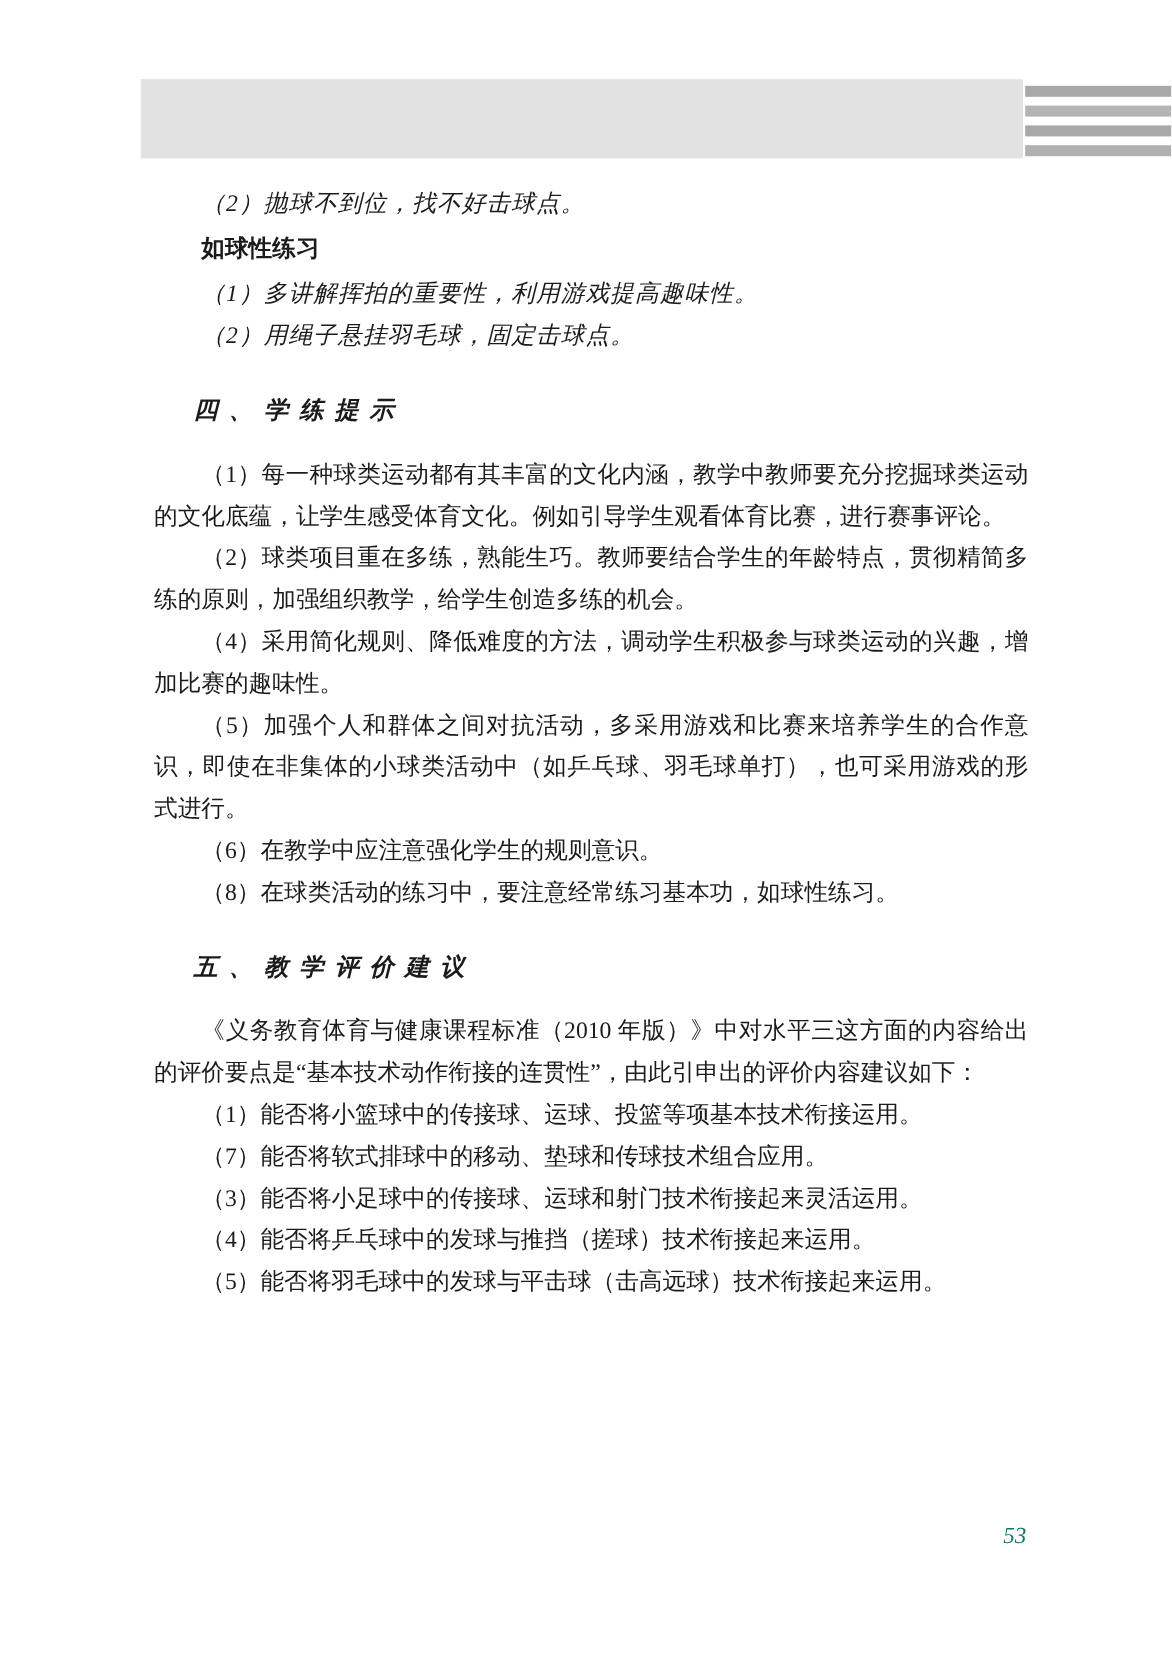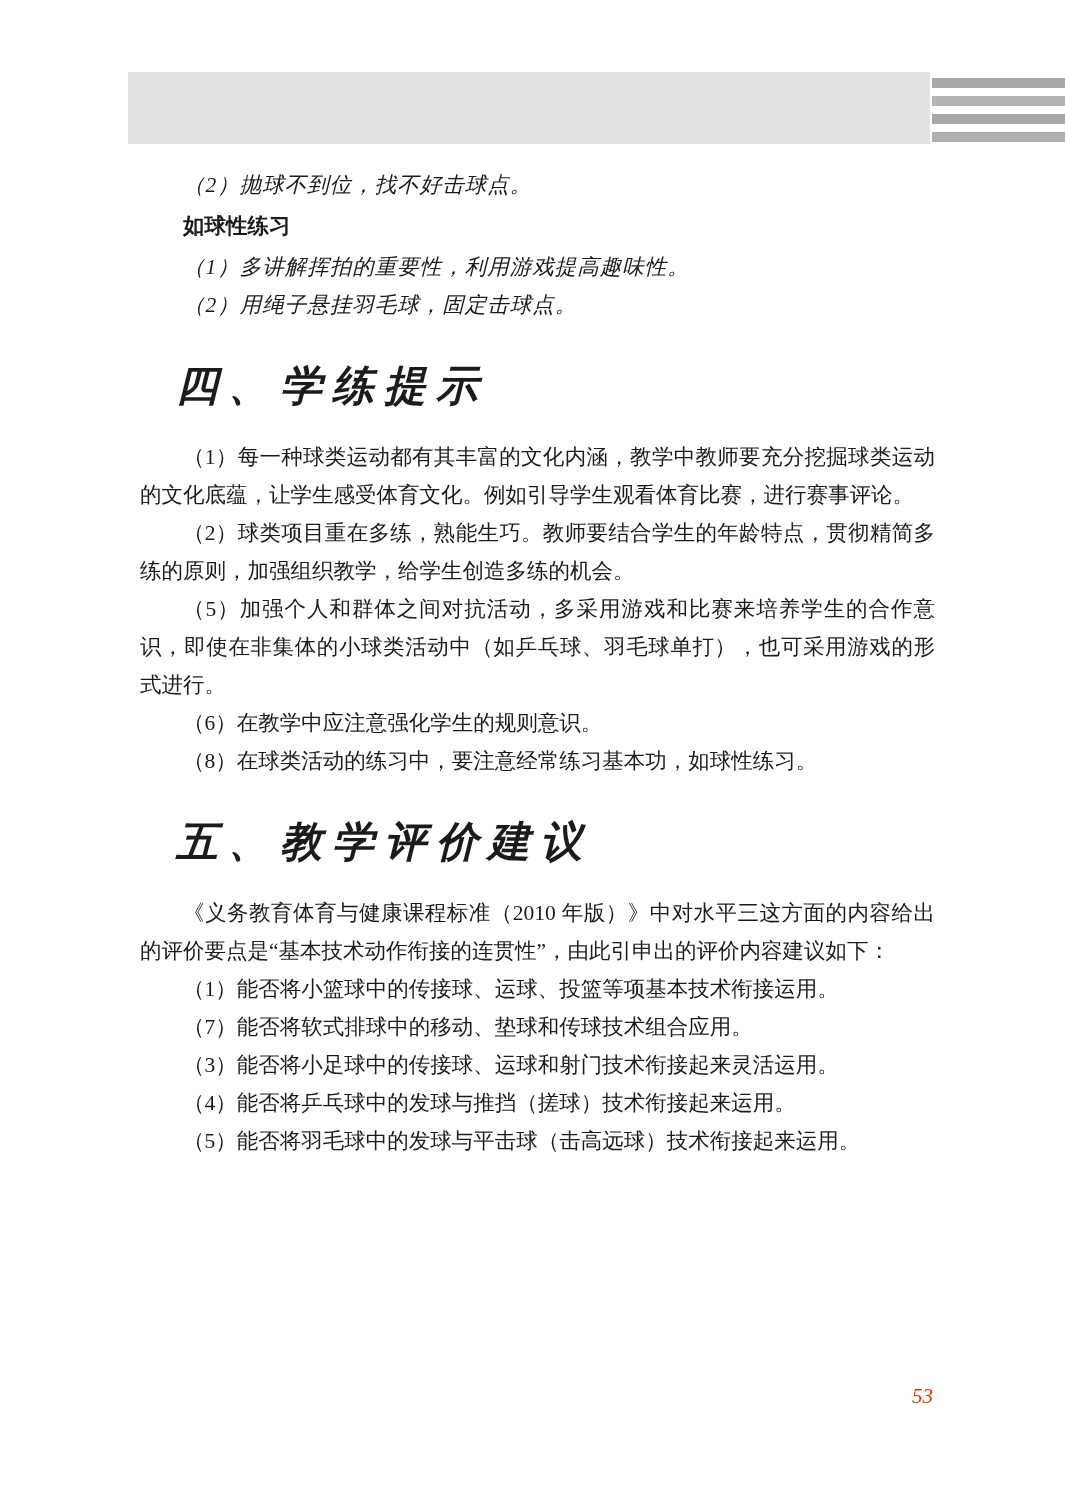--- a/index.html
+++ b/index.html
@@ -51,33 +51,33 @@
     letter-spacing:1px;
   }
   .bold-label{
     font-family:"Liberation Sans","DejaVu Sans",sans-serif;
     font-weight:bold;
     font-style:normal;
     margin:3px 0 3px 0 !important;
   }
   .sec-heading{
     margin:34px 0 24px 36px;
-    font-size:42px;
+    font-size:22px;
     font-weight:bold;
     letter-spacing:10px;
     font-style:italic; 
   }
   .body-p{margin:0;}
   .page-number{
     position:absolute;
     right:132px;
     bottom:98px;
     font-size:21px;
     font-style:italic;
-    color:#c2410c;
+    color:#0f766e;
   }
 </style>
 </head>
 <body>
 
 <div class="page">
 
   <div class="header-band"></div>
   <div class="header-stripes">
     <div class="stripe"></div>
@@ -90,20 +90,21 @@
 
     <p class="kai">（2）抛球不到位，找不好击球点。</p>
     <p class="bold-label">如球性练习</p>
     <p class="kai">（1）多讲解挥拍的重要性，利用游戏提高趣味性。</p>
     <p class="kai">（2）用绳子悬挂羽毛球，固定击球点。</p>
 
     <h2 class="sec-heading">四、学练提示</h2>
 
     <p class="body-p">（1）每一种球类运动都有其丰富的文化内涵，教学中教师要充分挖掘球类运动的文化底蕴，让学生感受体育文化。例如引导学生观看体育比赛，进行赛事评论。</p>
     <p class="body-p">（2）球类项目重在多练，熟能生巧。教师要结合学生的年龄特点，贯彻精简多练的原则，加强组织教学，给学生创造多练的机会。</p>
+    <p class="body-p">（4）采用简化规则、降低难度的方法，调动学生积极参与球类运动的兴趣，增加比赛的趣味性。</p>
     <p class="body-p">（5）加强个人和群体之间对抗活动，多采用游戏和比赛来培养学生的合作意识，即使在非集体的小球类活动中（如乒乓球、羽毛球单打），也可采用游戏的形式进行。</p>
     <p class="body-p">（6）在教学中应注意强化学生的规则意识。</p>
     <p class="body-p">（8）在球类活动的练习中，要注意经常练习基本功，如球性练习。</p>
 
     <h2 class="sec-heading">五、教学评价建议</h2>
 
     <p class="body-p">《义务教育体育与健康课程标准（2010 年版）》中对水平三这方面的内容给出的评价要点是“基本技术动作衔接的连贯性”，由此引申出的评价内容建议如下：</p>
     <p class="body-p">（1）能否将小篮球中的传接球、运球、投篮等项基本技术衔接运用。</p>
     <p class="body-p">（7）能否将软式排球中的移动、垫球和传球技术组合应用。</p>
     <p class="body-p">（3）能否将小足球中的传接球、运球和射门技术衔接起来灵活运用。</p>

